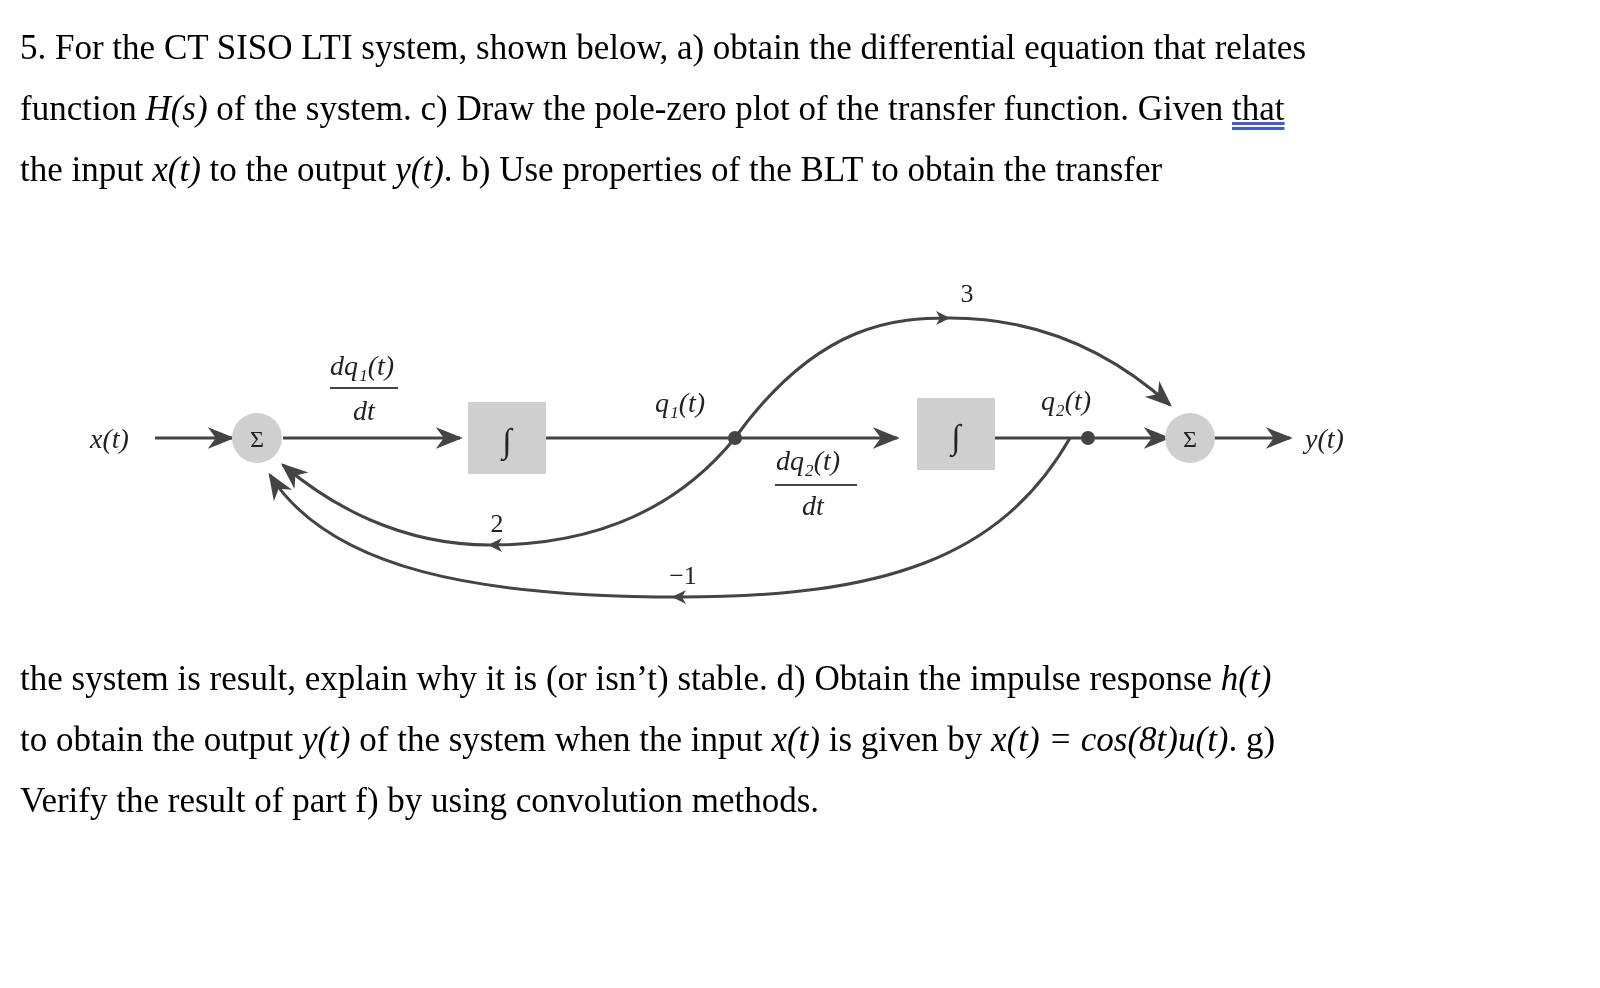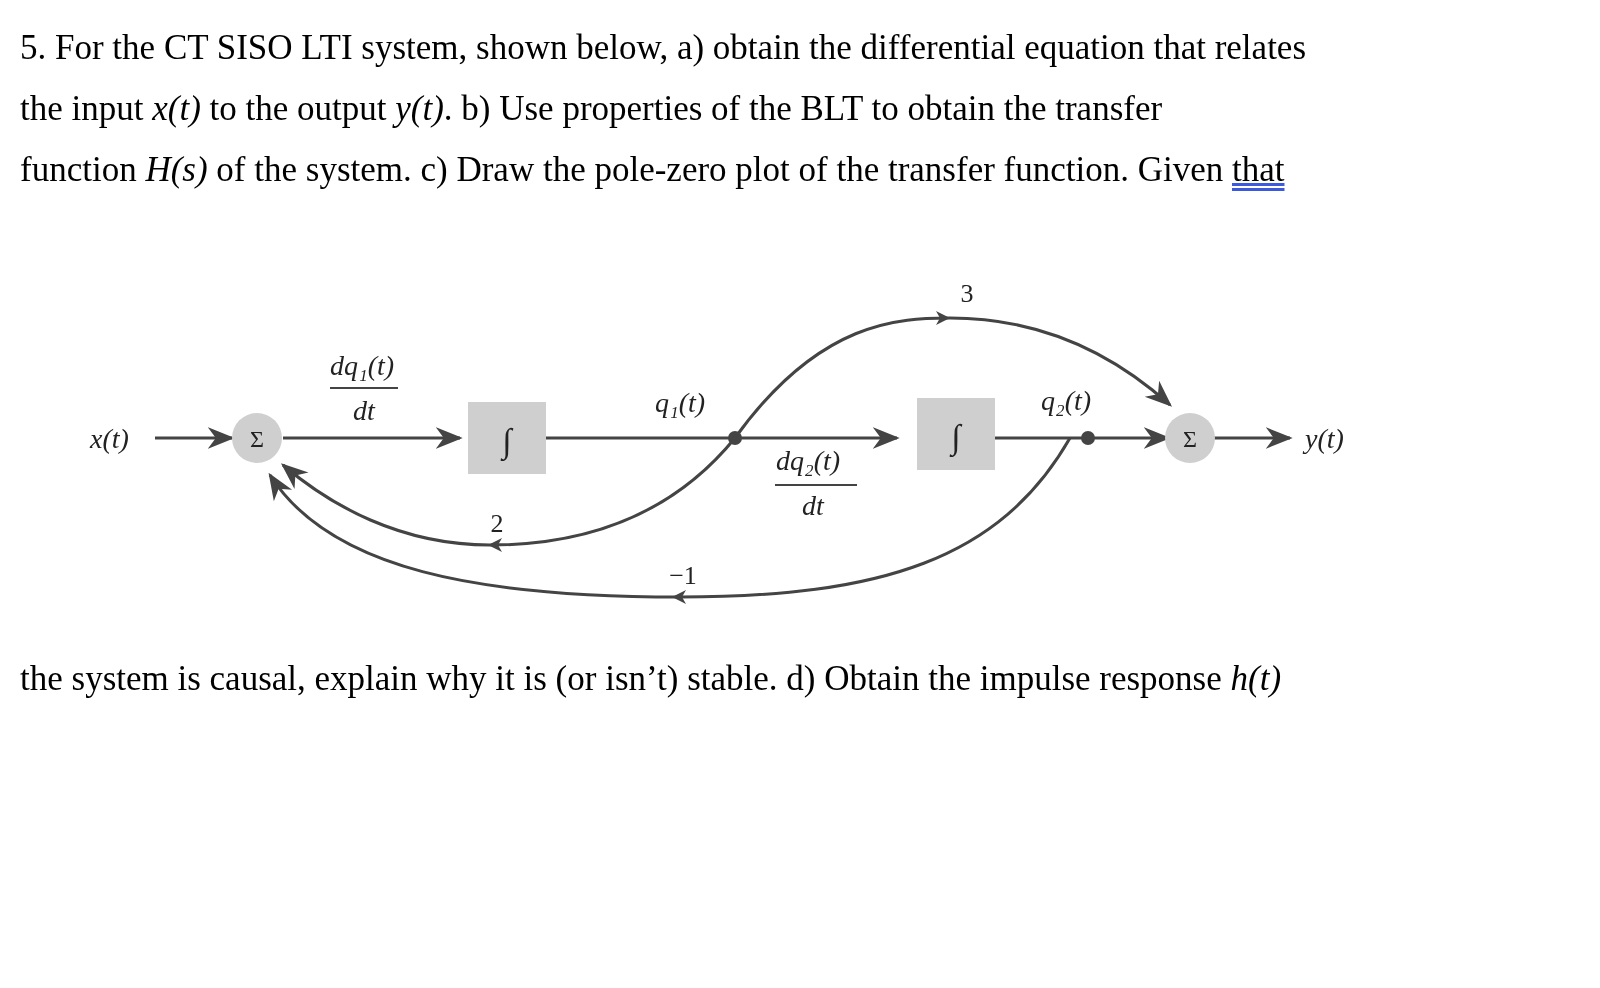--- a/index.html
+++ b/index.html
@@ -12,22 +12,22 @@
   i, .m { font-style: italic; }
   .u { text-decoration: underline; text-decoration-color: #3b5bdb; text-decoration-style: double; }
   #diagram { position: absolute; left: 0; top: 260px; width: 1600px; height: 360px; }
   svg text { font-family: "Liberation Serif", "DejaVu Serif", serif; fill: #222; }
 </style>
 </head>
 <body>
 
 <div class="para" id="p1">
   <span class="line"><span>5. For the CT SISO LTI system, shown below, a) obtain the differential equation that relates</span></span>
+  <span class="line"><span>function </span><i>H(s)</i><span> of the system. c) Draw the pole-zero plot of the transfer function.  Given </span><span class="u">that</span></span>
   <span class="line"><span>the input </span><i>x(t)</i><span> to the output </span><i>y(t)</i><span>.  b) Use properties of the BLT to obtain the transfer</span></span>
-  <span class="line"><span>function </span><i>H(s)</i><span> of the system. c) Draw the pole-zero plot of the transfer function.  Given </span><span class="u">that</span></span>
 </div>
 
 <svg id="diagram" viewBox="0 260 1600 360" xmlns="http://www.w3.org/2000/svg">
   <defs>
     <marker id="arr" viewBox="0 0 10 10" refX="9" refY="5" markerWidth="9" markerHeight="9" orient="auto-start-reverse">
       <path d="M0,1 L10,5 L0,9 L3,5 z" fill="#444"></path>
     </marker>
   </defs>
   <g stroke="#444" stroke-width="3" fill="none">
 
@@ -87,14 +87,16 @@
   <text x="813" y="515" font-size="28" font-style="italic" text-anchor="middle">dt</text>
 
   <text x="1066" y="410" font-size="28" font-style="italic" text-anchor="middle">q₂(t)</text>
 
   <text x="967" y="302" font-size="26" text-anchor="middle">3</text>
   <text x="497" y="532" font-size="26" text-anchor="middle">2</text>
   <text x="683" y="584" font-size="26" text-anchor="middle">−1</text>
 </svg>
 
 <div class="para" id="p2">
-  <span class="line"><span>the system is causal, explain why it is (or isn’t) stable. d) Obtain the impulse response </span><i>h(t)</i></span>
+  <span class="line"><span>the system is result, explain why it is (or isn’t) stable. d) Obtain the impulse response </span><i>h(t)</i></span>
+  <span class="line"><span>to obtain the output </span><i>y(t)</i><span> of the system when the input </span><i>x(t)</i><span> is given by </span><i>x(t) = cos(8t)u(t)</i><span>. g)</span></span>
+  <span class="line"><span>Verify the result of part f) by using convolution methods.</span></span>
 </div>
 
 </body></html>

